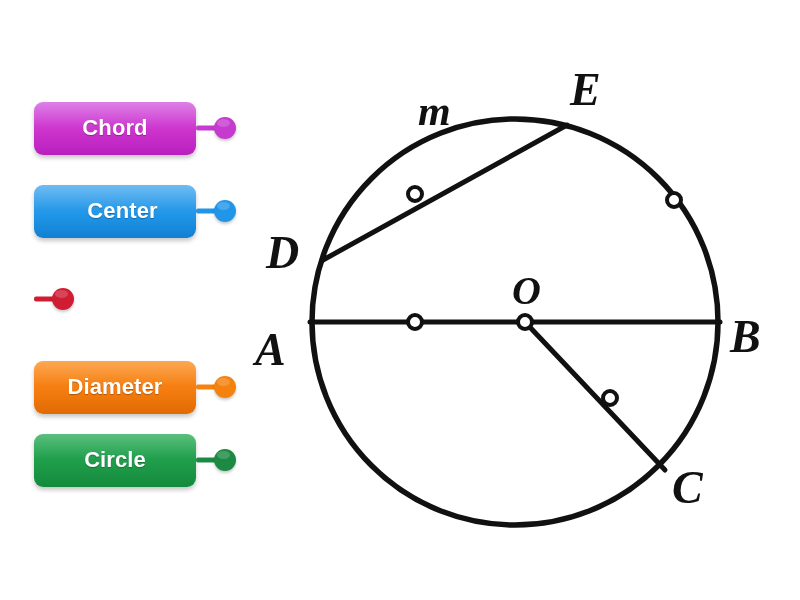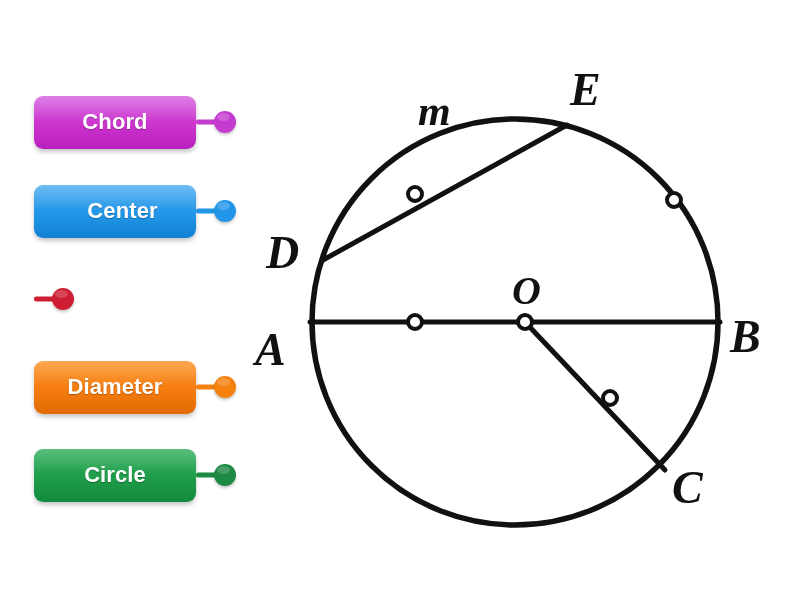--- a/index.html
+++ b/index.html
@@ -114,21 +114,21 @@
     font-weight: bold;
     fill: #111111;
   }
 </style>
 </head>
 <body>
 
 <div id="app">
 
   <div class="labels-panel" id="labels-panel">
-      <div class="label-row" style="top: 94px;">
+      <div class="label-row" style="top: 100px;">
         <div class="chip" style="background: linear-gradient(rgb(212, 92, 224) 0%, rgb(204, 51, 204) 55%, rgb(184, 31, 190) 100%);">
           <span class="chip-text">Chord</span>
         </div>
         <div class="connector">
           <div class="stem" style="background: rgb(197, 59, 207);"></div>
           <div class="knob" style="background: rgb(197, 59, 207);"></div>
         </div>
       </div>
       <div class="label-row" style="top: 183px;">
         <div class="chip" style="background: linear-gradient(rgb(70, 169, 239) 0%, rgb(33, 150, 232) 55%, rgb(17, 128, 210) 100%); padding-left: 15px;">
@@ -147,21 +147,21 @@
       </div>
       <div class="label-row" style="top: 359px;">
         <div class="chip" style="background: linear-gradient(rgb(251, 144, 35) 0%, rgb(245, 124, 15) 55%, rgb(224, 107, 2) 100%);">
           <span class="chip-text">Diameter</span>
         </div>
         <div class="connector">
           <div class="stem" style="background: rgb(245, 130, 15);"></div>
           <div class="knob" style="background: rgb(245, 130, 15);"></div>
         </div>
       </div>
-      <div class="label-row" style="top: 447px;">
+      <div class="label-row" style="top: 432px;">
         <div class="chip" style="background: linear-gradient(rgb(43, 174, 88) 0%, rgb(31, 156, 74) 55%, rgb(19, 138, 60) 100%);">
           <span class="chip-text">Circle</span>
         </div>
         <div class="connector">
           <div class="stem" style="background: rgb(29, 138, 68);"></div>
           <div class="knob" style="background: rgb(29, 138, 68);"></div>
         </div>
       </div>
     </div>
 

